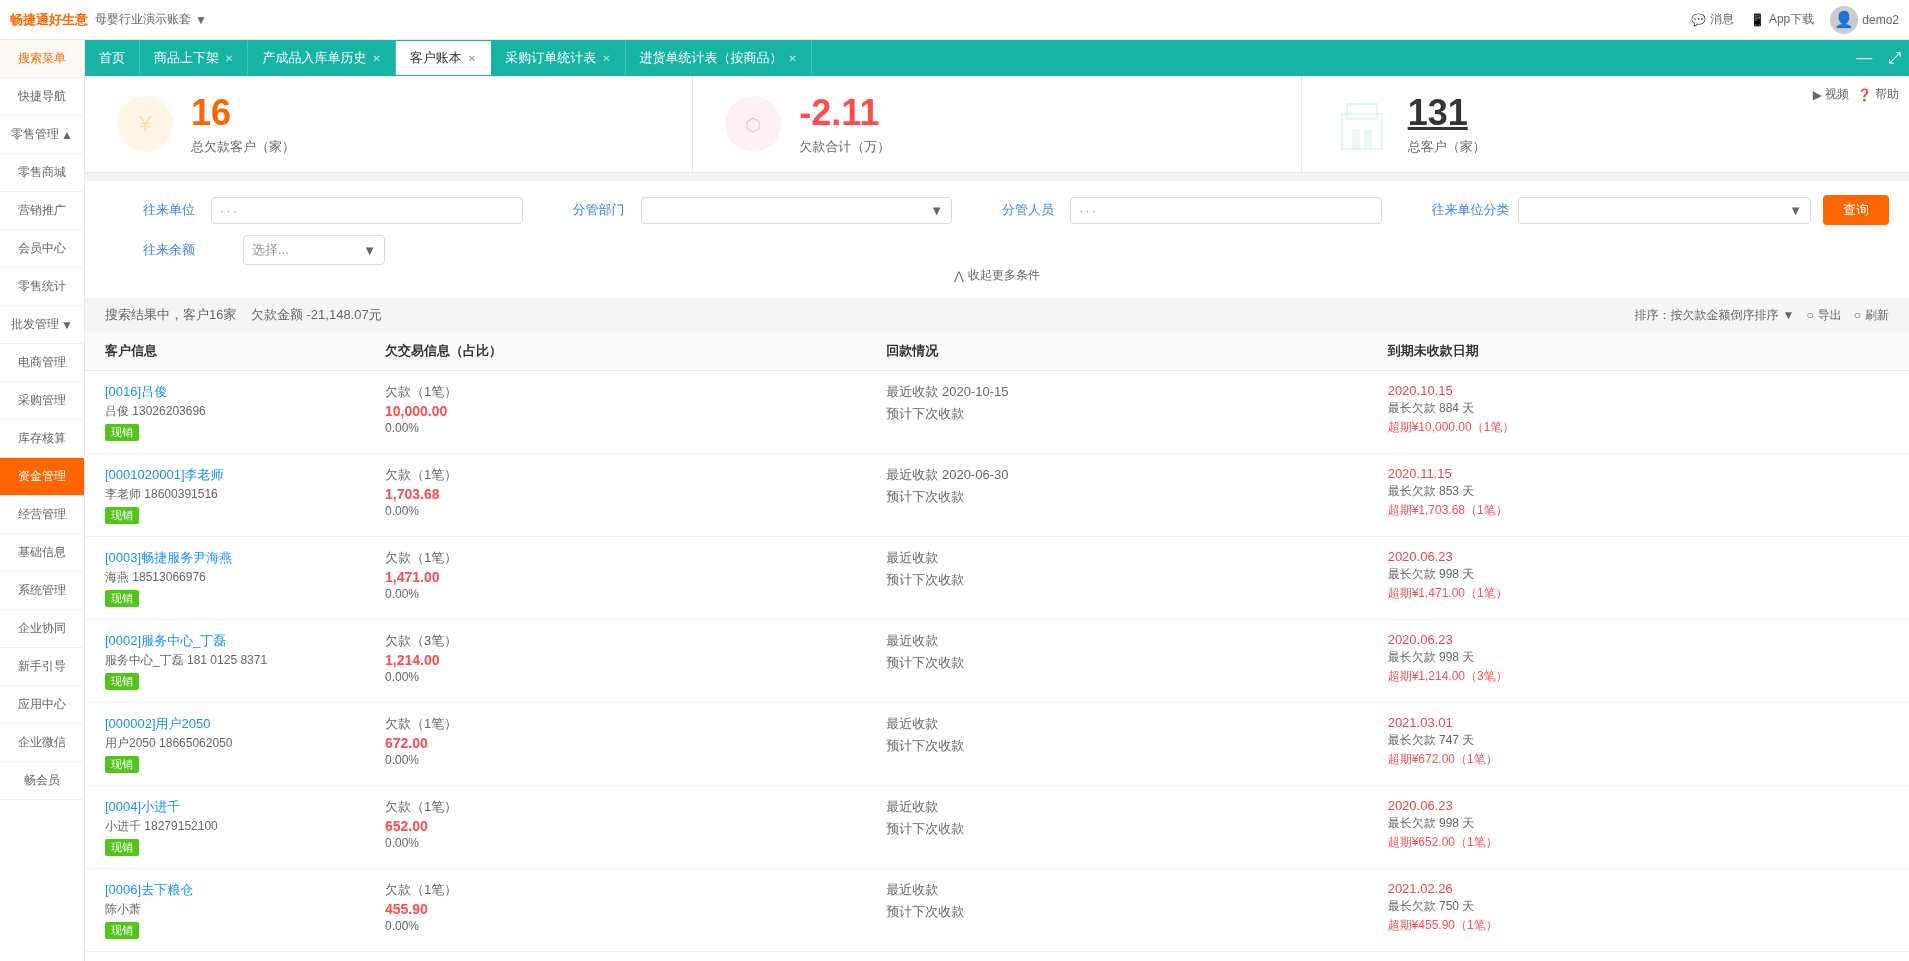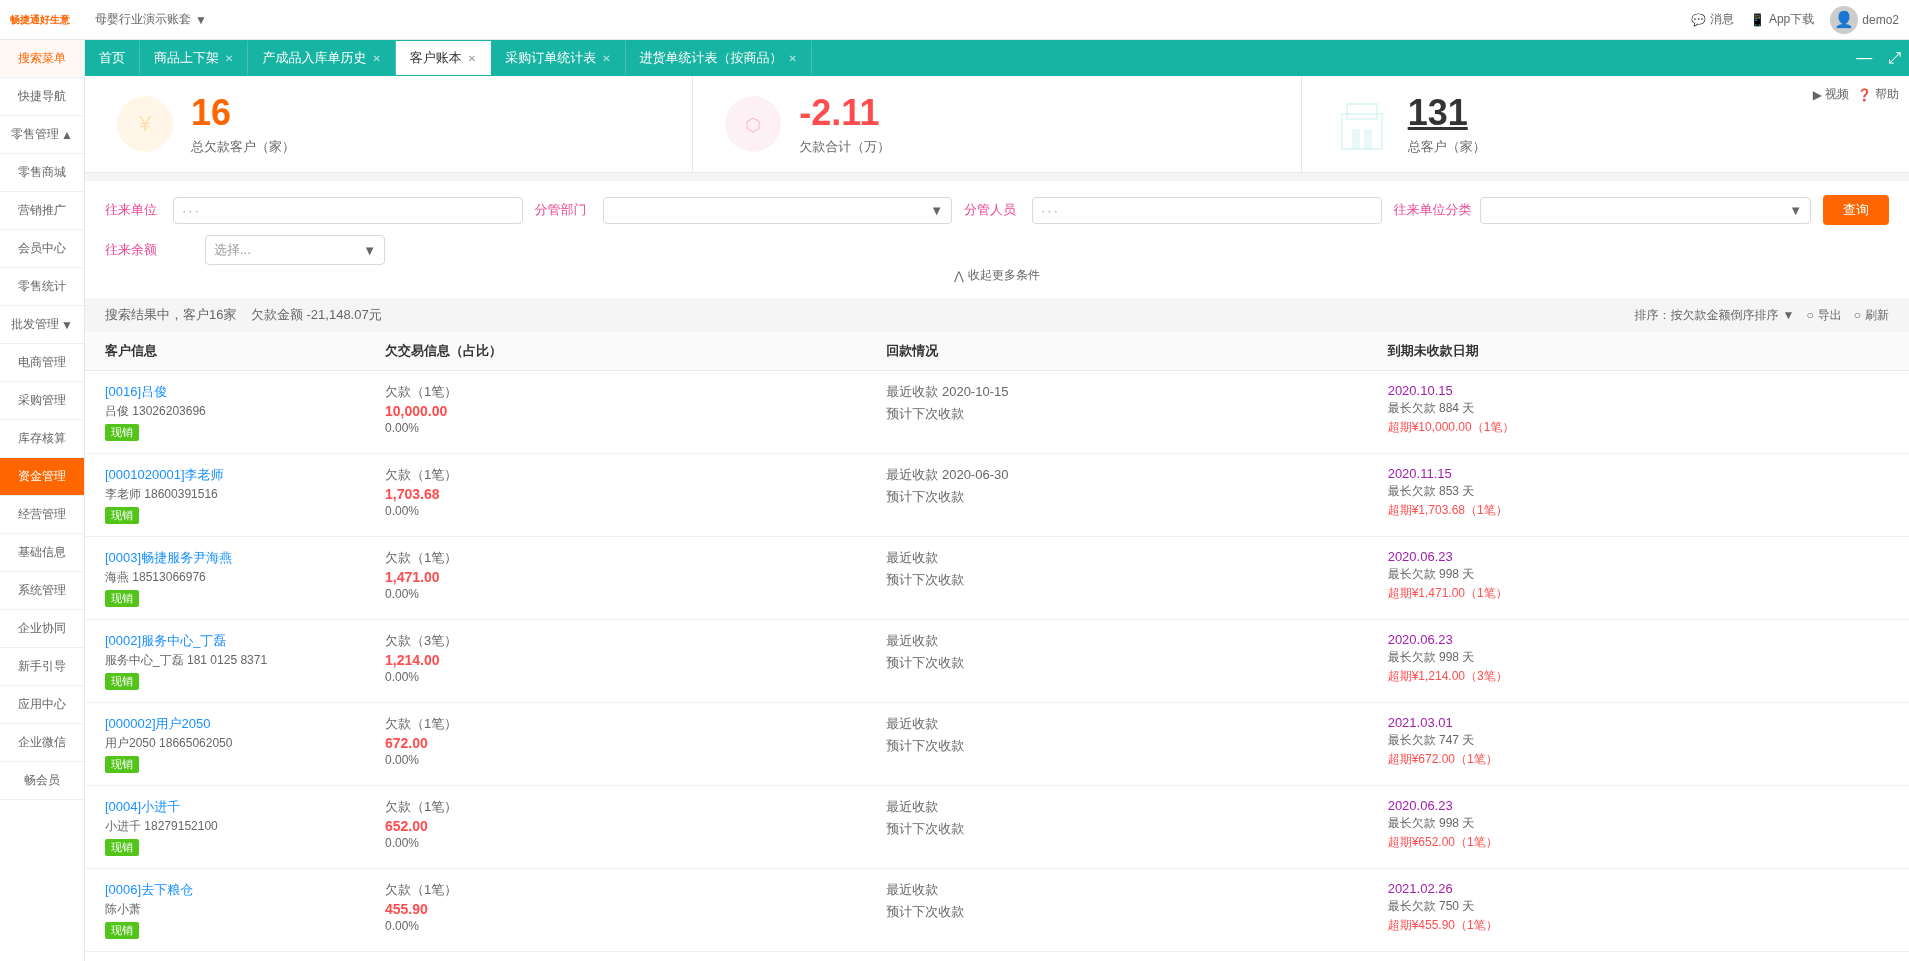--- a/index.html
+++ b/index.html
@@ -2,21 +2,21 @@
 <html><head>
   <meta charset="utf-8">
   <style>
     * { box-sizing: border-box; margin: 0; padding: 0; }
     body { font-family: 'Microsoft YaHei', Arial, sans-serif; font-size: 13px; background: #f5f5f5; color: #333; }
 
     
     .app-container { display: flex; flex-direction: column; height: 961px; width: 1909px; overflow: hidden; }
     .top-bar { display: flex; align-items: center; background: #fff; height: 40px; border-bottom: 1px solid #e8e8e8; padding: 0 10px; }
     .logo-area { display: flex; align-items: center; width: 85px; }
-    .logo-text { color: #ff6600; font-size: 10px; font-weight: bold; }
+    .logo-text { color: #ff6600; font-size: 13px; font-weight: bold; }
     .store-selector { display: flex; align-items: center; gap: 4px; color: #666; font-size: 12px; cursor: pointer; flex: 1; }
     .top-right { display: flex; align-items: center; gap: 16px; margin-left: auto; }
     .top-right-item { display: flex; align-items: center; gap: 4px; color: #666; font-size: 12px; cursor: pointer; }
     .avatar { width: 28px; height: 28px; border-radius: 50%; background: #ccc; display: flex; align-items: center; justify-content: center; overflow: hidden; }
 
     .main-layout { display: flex; flex: 1; overflow: hidden; }
 
     
     .sidebar { width: 85px; background: #fff; border-right: 1px solid #e8e8e8; display: flex; flex-direction: column; overflow-y: auto; }
     .sidebar-item { padding: 10px 5px; text-align: center; cursor: pointer; font-size: 12px; color: #666; border-bottom: 1px solid #f0f0f0; }
@@ -45,21 +45,21 @@
     .stat-value.red { color: #ff4d4f; }
     .stat-value.orange { color: #ff6600; }
     .stat-label { font-size: 13px; color: #666; margin-top: 4px; }
     .stat-help { position: absolute; top: 10px; right: 10px; display: flex; gap: 8px; font-size: 12px; color: #666; }
     .stat-help-item { display: flex; align-items: center; gap: 3px; cursor: pointer; }
 
     
     .filter-area { background: #fff; padding: 14px 20px; margin-top: 8px; }
     .filter-row { display: flex; gap: 12px; align-items: center; margin-bottom: 10px; }
     .filter-item { display: flex; align-items: center; gap: 8px; flex: 1; }
-    .filter-label { color: #ec4899; font-size: 13px; white-space: nowrap; min-width: 60px; }
+    .filter-label { color: #3b82f6; font-size: 13px; white-space: nowrap; min-width: 60px; margin-left: 38px; }
     .filter-input { flex: 1; border: 1px solid #d9d9d9; border-radius: 4px; padding: 5px 8px; font-size: 13px; color: #333; background: #fff; display: flex; align-items: center; justify-content: space-between; cursor: pointer; }
     .filter-input .dots { color: #999; letter-spacing: 2px; }
     .filter-select { flex: 1; border: 1px solid #d9d9d9; border-radius: 4px; padding: 5px 8px; font-size: 13px; color: #666; background: #fff; display: flex; align-items: center; justify-content: space-between; cursor: pointer; }
     .filter-row-2 { display: flex; gap: 12px; align-items: center; }
     .search-btn { background: #ff6600; color: #fff; border: none; padding: 6px 20px; border-radius: 4px; cursor: pointer; font-size: 13px; }
     .collapse-btn { display: flex; align-items: center; gap: 4px; color: #666; font-size: 12px; cursor: pointer; justify-content: center; margin-top: 2px; }
 
     
     .result-bar { display: flex; align-items: center; justify-content: space-between; padding: 8px 20px; background: #f5f5f5; font-size: 13px; color: #666; }
     .result-actions { display: flex; gap: 12px; align-items: flex-start; }
@@ -75,21 +75,21 @@
     .customer-phone { color: #666; font-size: 12px; margin-top: 2px; }
     .tag { display: inline-block; background: #52c41a; color: #fff; padding: 1px 6px; border-radius: 2px; font-size: 11px; margin-top: 4px; }
     .debt-info { }
     .debt-count { color: #666; font-size: 13px; }
     .debt-amount { color: #ff4d4f; font-size: 14px; font-weight: bold; margin-top: 2px; }
     .debt-percent { color: #666; font-size: 12px; margin-top: 2px; }
     .return-info { font-size: 13px; color: #666; }
     .return-date { }
     .return-next { margin-top: 4px; }
     .overdue-info { font-size: 13px; }
-    .overdue-date { color: #a21caf; }
+    .overdue-date { color: #ef4444; }
     .overdue-days { color: #666; font-size: 12px; margin-top: 2px; }
     .overdue-amount { color: #ff4d4f; font-size: 12px; margin-top: 2px; cursor: pointer; }
 
     
     ::-webkit-scrollbar { width: 6px; height: 6px; }
     ::-webkit-scrollbar-track { background: #f1f1f1; }
     ::-webkit-scrollbar-thumb { background: #ccc; border-radius: 3px; }
   </style>
 </head>
 <body>

